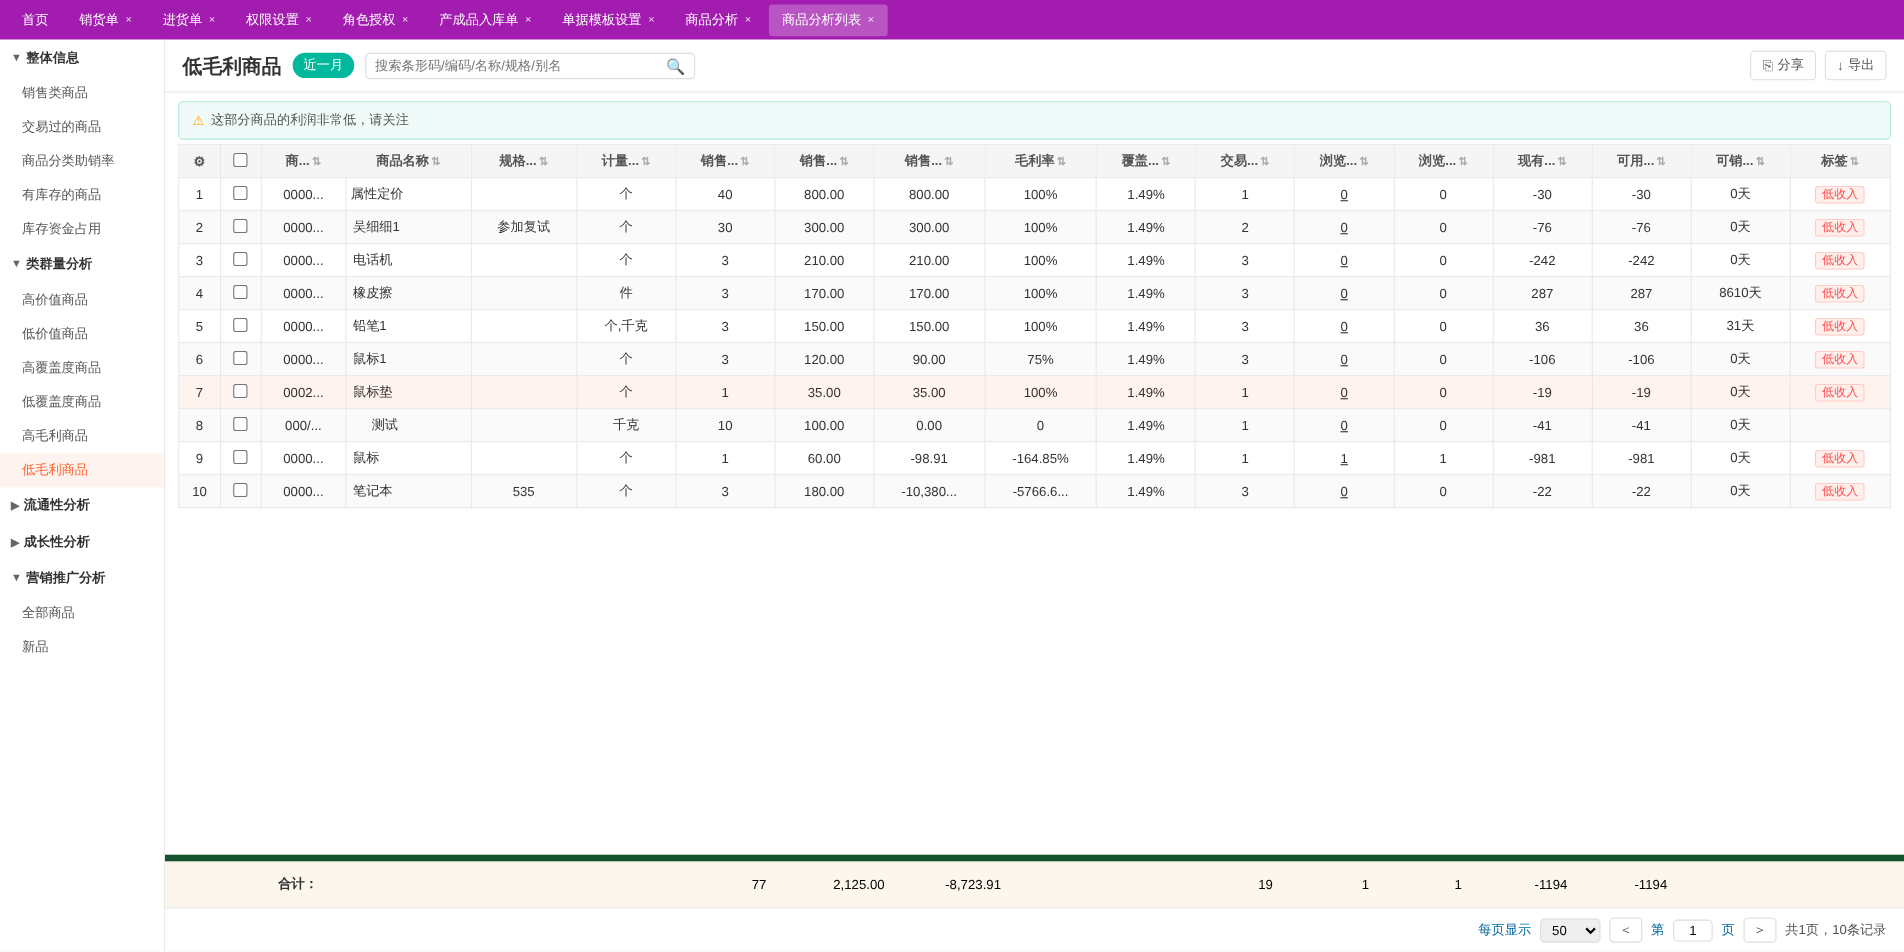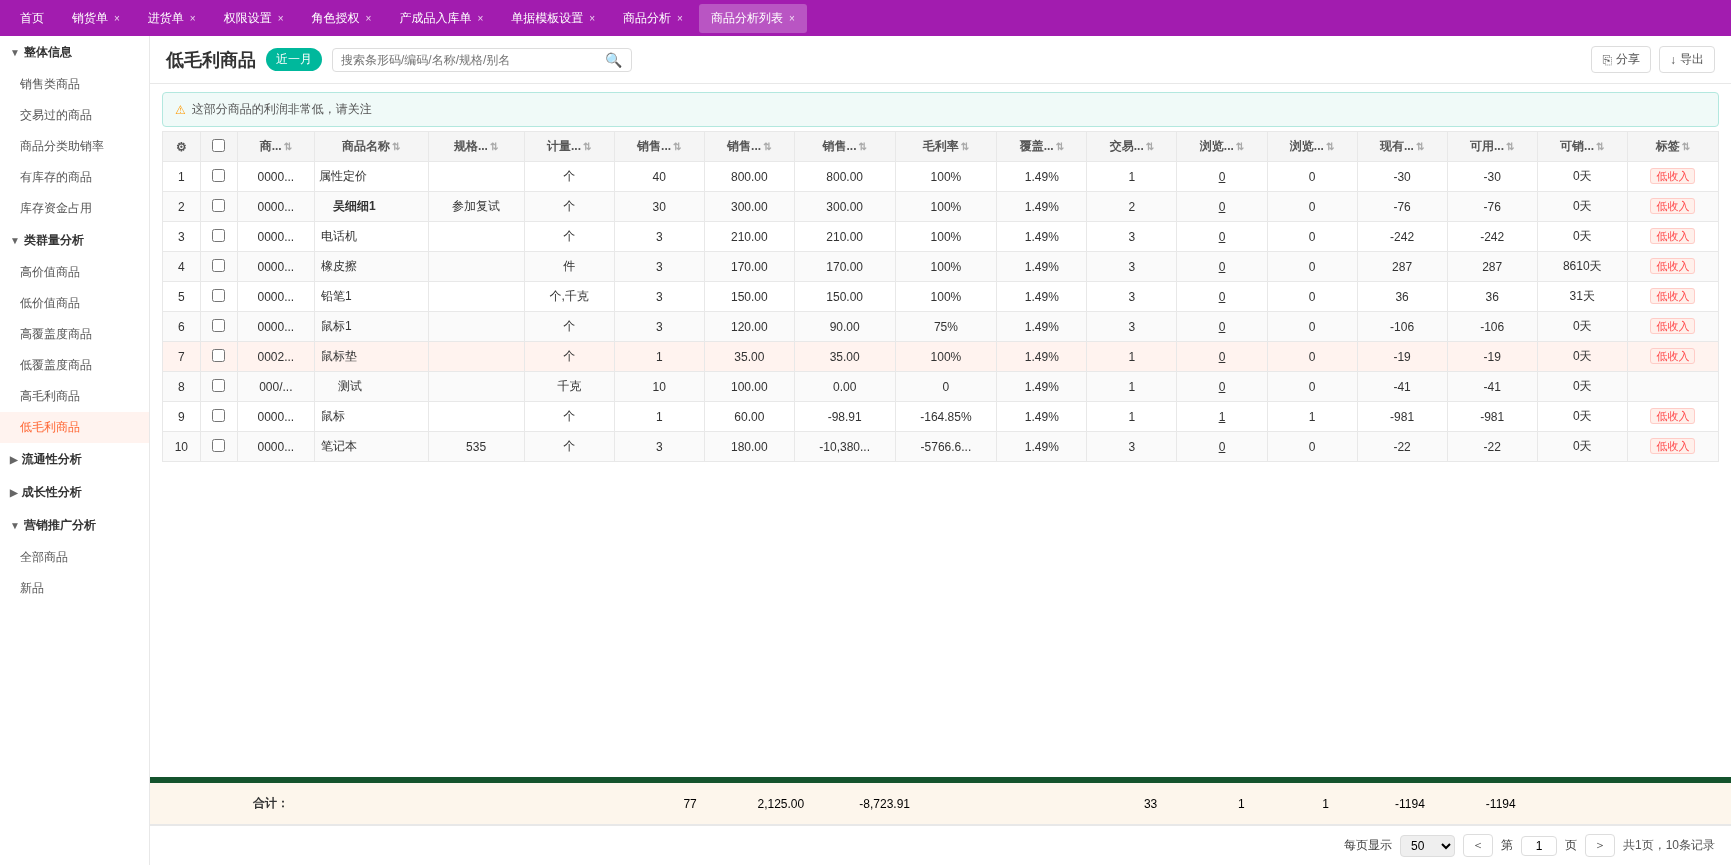--- a/index.html
+++ b/index.html
@@ -206,21 +206,21 @@
     .pagination-bar {
       display: flex;
       align-items: center;
       justify-content: flex-end;
       padding: 8px 16px;
       gap: 8px;
       border-top: 1px solid #e8e8e8;
       flex-shrink: 0;
       background: #fff;
     }
-    .pagination-label { color: #404040; }
+    .pagination-label { color: #0369a1; }
     .pagination-select {
       border: 1px solid #ddd;
       border-radius: 4px;
       padding: 2px 6px;
       font-size: 12px;
     }
     .pagination-btn {
       padding: 2px 8px;
       border: 1px solid #ddd;
       border-radius: 4px;
@@ -395,21 +395,21 @@
     <td>0</td>
     <td class="text-red">-30</td>
     <td class="text-red">-30</td>
     <td class="text-orange">0天</td>
     <td><span class="tag-low-income">低收入</span></td>
   </tr>
             <tr>
     <td>2</td>
     <td><input type="checkbox" style=""></td>
     <td>0000...</td>
-    <td style="text-align:left; padding-left:18px;font-weight:bold;">吴细细1</td>
+    <td style="text-align:left; padding-left:6px;">吴细细1</td>
     <td>参加复试</td>
     <td>个</td>
     <td>30</td>
     <td>300.00</td>
     <td class="">300.00</td>
     <td class="">100%</td>
     <td>1.49%</td>
     <td>2</td>
     <td><span class="underline">0</span></td>
     <td>0</td>
@@ -590,21 +590,21 @@
           <td style="width:28px;"></td>
           <td style="width:70px; font-weight:bold; color:#333; padding:4px;">合计：</td>
           <td style="width:120px;"></td>
           <td style="width:60px;"></td>
           <td style="width:60px;"></td>
           <td style="width:60px; text-align:center; padding:4px;">77</td>
           <td style="width:80px; text-align:center; padding:4px;">2,125.00</td>
           <td style="width:80px; text-align:center; padding:4px;">-8,723.91</td>
           <td style="width:70px;"></td>
           <td style="width:60px;"></td>
-          <td style="width:70px; text-align:center; padding:4px;">33</td>
+          <td style="width:70px; text-align:center; padding:4px;">19</td>
           <td style="width:70px; text-align:center; padding:4px;">1</td>
           <td style="width:60px; text-align:center; padding:4px;">1</td>
           <td style="width:70px; text-align:center; padding:4px;">-1194</td>
           <td style="width:70px; text-align:center; padding:4px;">-1194</td>
           <td style="width:70px;"></td>
           <td style="width:60px;"></td>
         </tr>
       </tbody>
         </table>
     </div>

